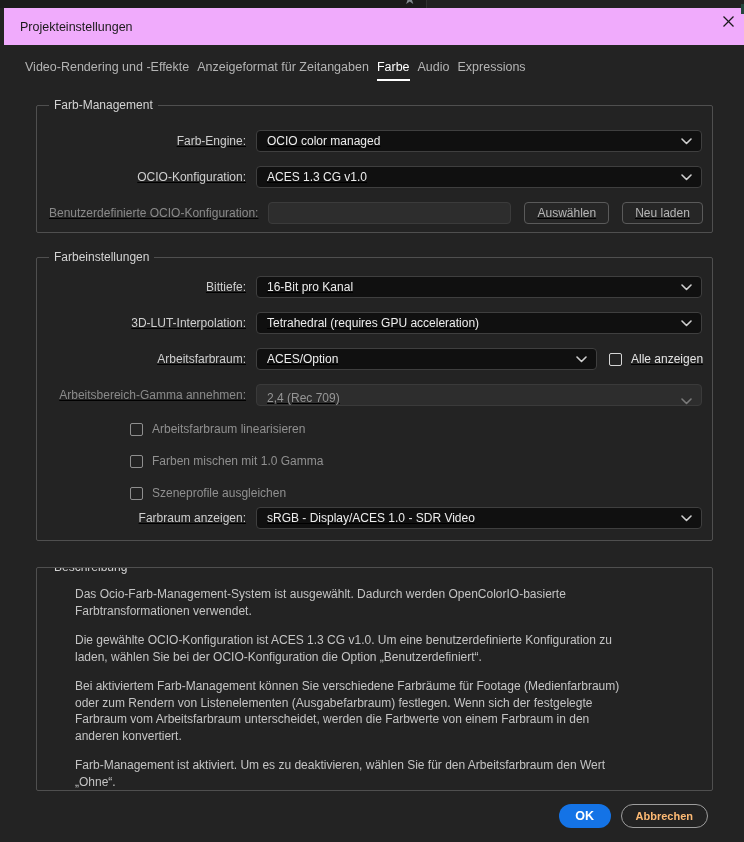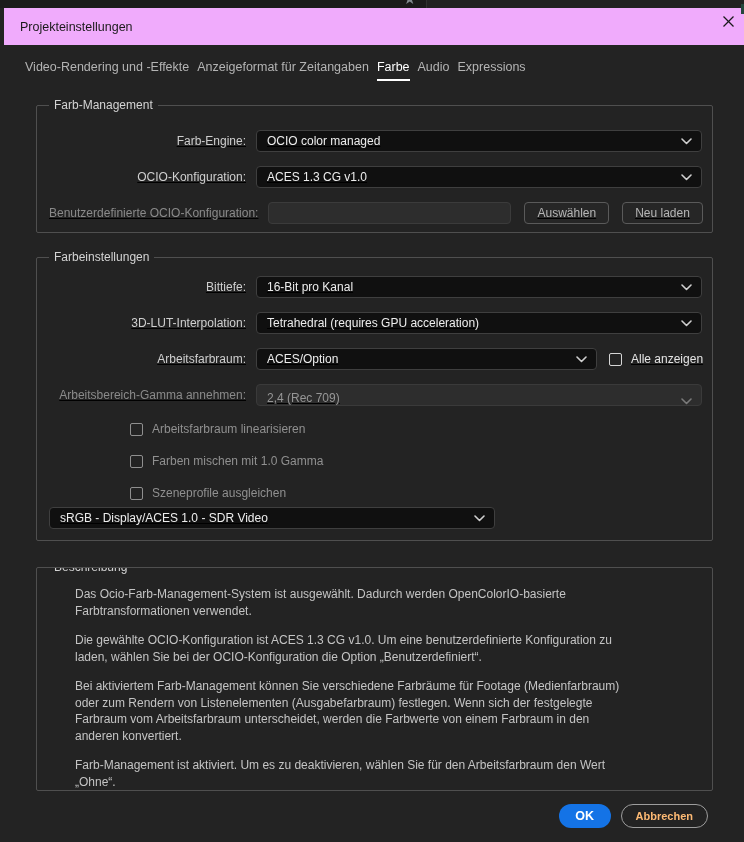--- a/index.html
+++ b/index.html
@@ -215,20 +215,21 @@
       <div class="cb-row">
         <span class="cb"></span>
         <span class="cb-lbl">Farben mischen mit 1.0 Gamma</span>
       </div>
       <div class="cb-row last">
         <span class="cb"></span>
         <span class="cb-lbl">Szeneprofile ausgleichen</span>
       </div>
 
       <div class="row">
+        <span class="lbl">Farbraum anzeigen:</span>
         <div class="dd">
           <span class="dd-val">sRGB - Display/ACES 1.0 - SDR Video</span>
           <svg width="11" height="7" viewBox="0 0 11 7">
               <polyline points="1,1 5.5,5.5 10,1" fill="none" stroke="#cfcfcf" stroke-width="1.6" stroke-linecap="round" stroke-linejoin="round"></polyline>
             </svg>
         </div>
       </div>
     </div>
 
     <div class="fs fs3">

